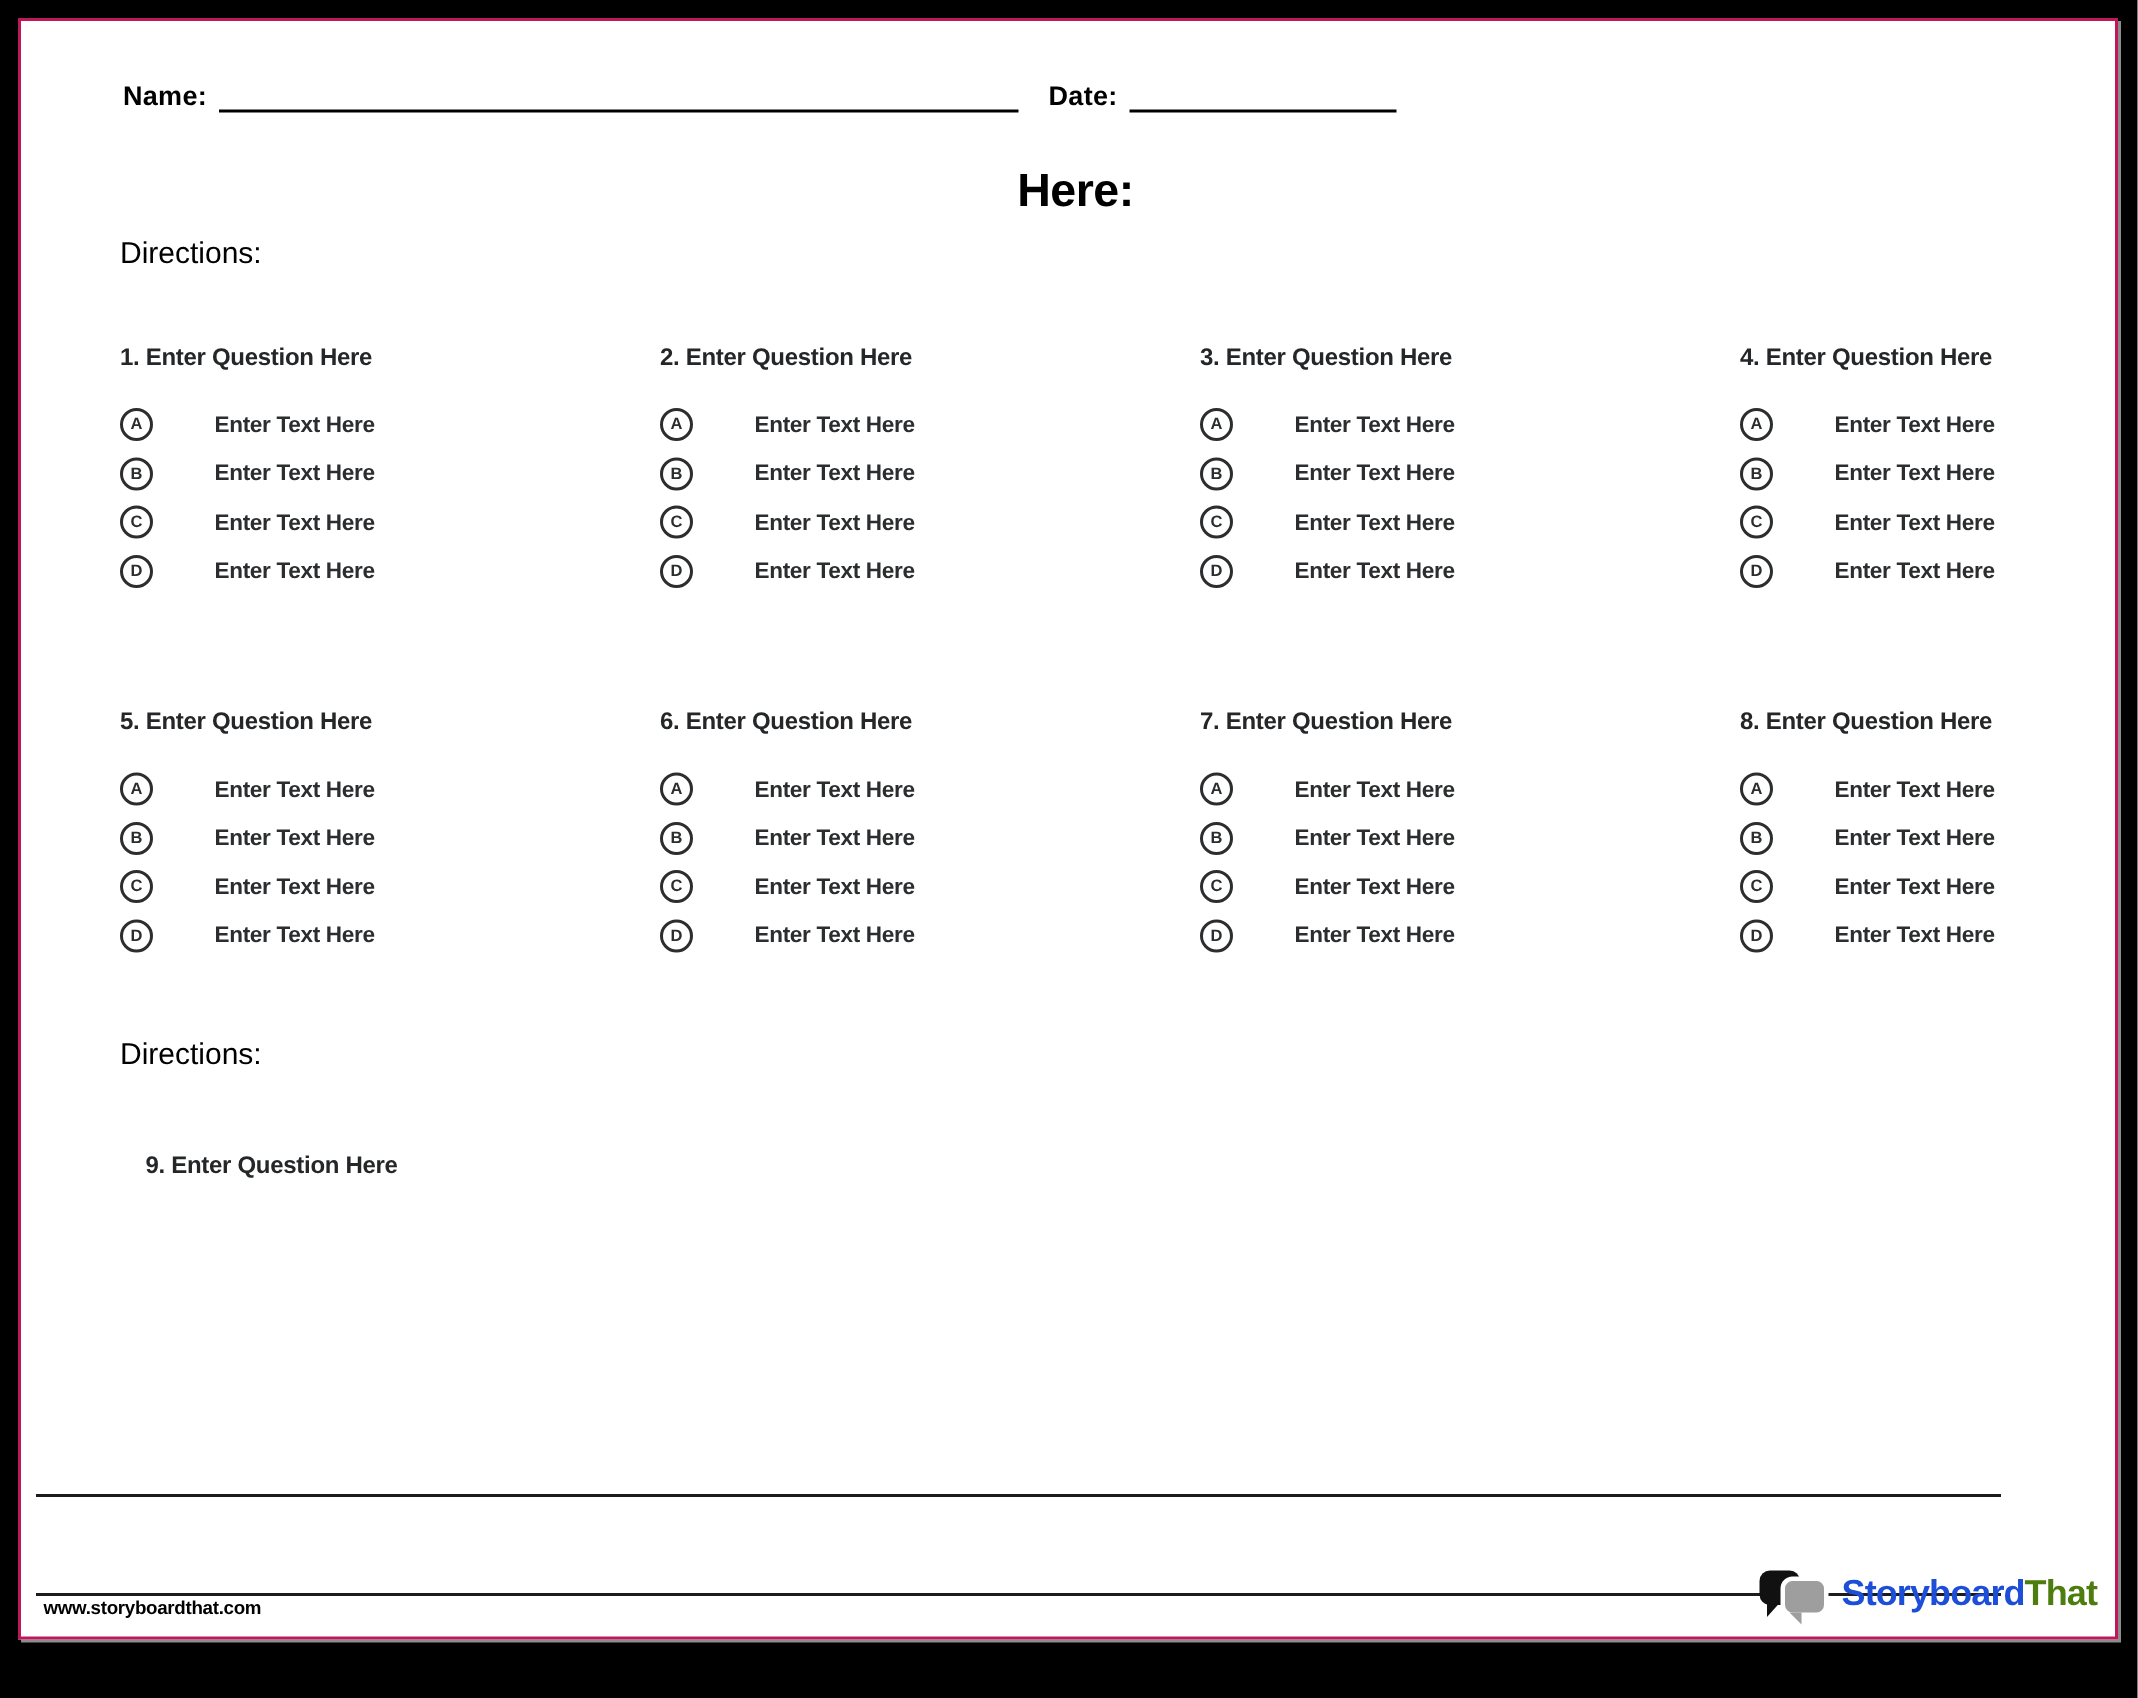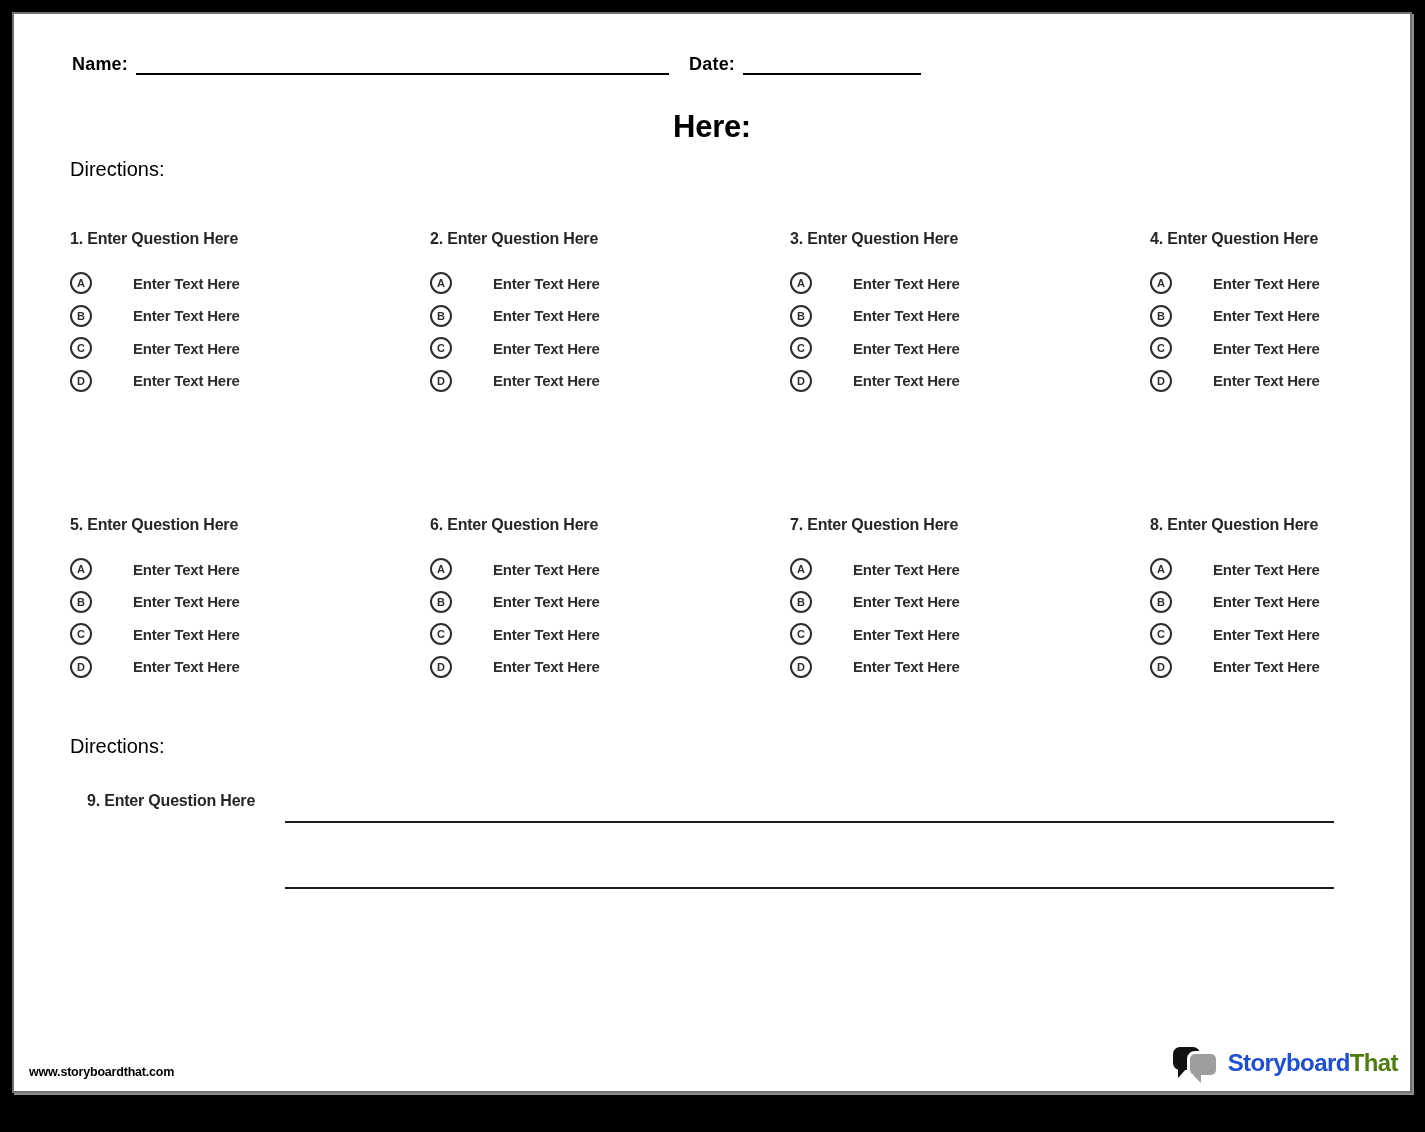--- a/index.html
+++ b/index.html
@@ -8,23 +8,24 @@
     background: #000;
     position: relative;
     font-family: "Liberation Sans", sans-serif;
     overflow: hidden;
   }
   .page {
     position: absolute;
     left: 12px; top: 12px;
     width: 1400px; height: 1081px;
     background: #fff;
-    border: 2px solid #737373;
+    border: 2px solid #be185d;
     box-shadow: 2px 2px 0 #8c8c8c;
     overflow: hidden;
+    padding-left: 10px;
   }
 
   
   .hdr {
     display: flex;
     align-items: flex-end;
     margin: 40px 0 0 58px;
     color: #000;
   }
   .hdr-label { font-size: 18px; font-weight: bold; letter-spacing: 0.2px; }
@@ -49,21 +50,21 @@
     font-weight: normal;
     color: #000;
   }
   .directions-top { margin-top: 13px; }
   .directions-bottom { margin-top: 52px; }
 
   
   .mc-grid {
     display: grid;
     grid-template-columns: repeat(4, 360px);
-    row-gap: 118px;
+    row-gap: 75px;
     margin: 48px 0 0 56px;
   }
   .q-label {
     font-size: 16px;
     font-weight: bold;
     color: #242628;
     line-height: 20px;
     letter-spacing: -0.2px;
   }
   .opts { margin-top: 18px; }
@@ -87,21 +88,21 @@
   .opt-text {
     margin-left: 41px;
     font-size: 15px;
     font-weight: bold;
     color: #2b2d2e;
     letter-spacing: -0.2px;
   }
 
   
   .oq { display: flex; }
-  .oq-9  { margin-top: 33px; }
+  .oq-9  { margin-top: 53px; flex-direction: column; }
   .oq-10 { margin-top: 55px; }
   .oq-label {
     margin-left: 73px;
     flex: 0 0 198px;
     font-size: 16px;
     font-weight: bold;
     color: #242628;
     line-height: 20px;
     letter-spacing: -0.2px;
   }

